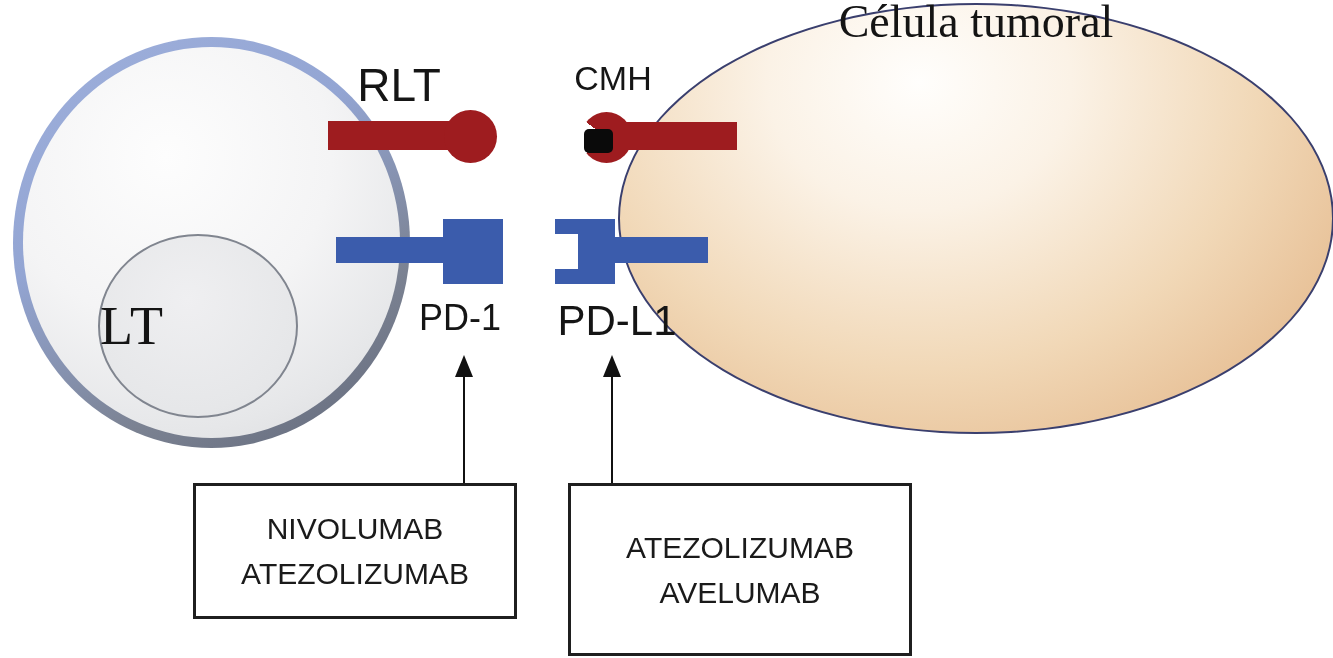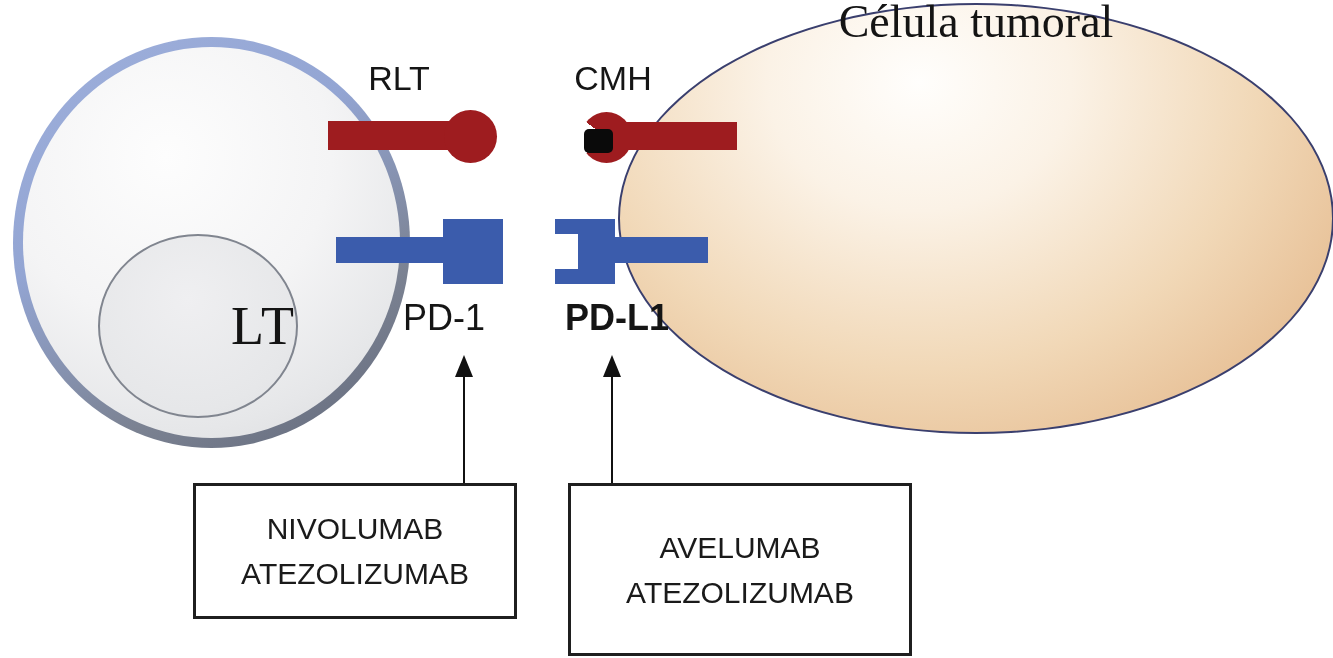--- a/index.html
+++ b/index.html
@@ -19,21 +19,21 @@
     background:linear-gradient(150deg,#9FB0DC 0%,#93A5D3 38%,#7B8292 72%,#61687A 100%);
   }
   .tcell-body{
     position:absolute;inset:10px;border-radius:50%;
     background:radial-gradient(circle at 38% 28%,#FDFDFD 0%,#F4F4F5 45%,#E6E7E9 75%,#D7D8DB 100%);
   }
   .nucleus{
     left:98px;top:234px;width:196px;height:180px;border-radius:50%;
     background:radial-gradient(circle at 45% 35%,#EFEFF1 0%,#E6E7E9 70%,#DFE0E3 100%);
     border:2px solid #80858F;
-    display:flex;align-items:center;justify-content:flex-end;
+    display:flex;align-items:center;justify-content:flex-start;
   }
   .lt-label{
     font-family:"Liberation Serif", serif;
     font-size:54px;color:#141414;letter-spacing:2px;
   }
 
   
   .tumor{
     left:618px;top:3px;width:712px;height:427px;border-radius:50%;
     background:radial-gradient(ellipse at 42% 18%,#FFFEFC 0%,#FBF2E6 26%,#F1D8B7 58%,#E6BD92 85%,#E0AF81 100%);
@@ -64,24 +64,24 @@
 
   .pdl1-bar{left:606px;top:237px;width:102px;height:26px;}
   .pdl1-vert{left:578px;top:219px;width:37px;height:65px;}
   .pdl1-tab-top{left:555px;top:219px;width:26px;height:15px;}
   .pdl1-tab-bottom{left:555px;top:269px;width:26px;height:15px;}
 
   
   .rcpt-label{
     color:#151515;text-align:center;line-height:1.1;
   }
-  .lbl-rlt{left:335px;top:60px;width:128px;font-size:34px;}
+  .lbl-rlt{left:335px;top:60px;width:128px;font-size:46px;}
   .lbl-cmh{left:549px;top:60px;width:128px;font-size:34px;}
-  .lbl-pd1{left:384px;top:298px;width:120px;font-size:36px;}
-  .lbl-pdl1{left:557px;top:298px;width:120px;font-size:36px;font-weight:bold;}
+  .lbl-pd1{left:400px;top:298px;width:120px;font-size:36px;}
+  .lbl-pdl1{left:557px;top:298px;width:120px;font-size:42px;}
 
   
   .arrow-line{width:2px;background:#111111;}
   .arrow-head{
     width:0;height:0;
     border-left:9px solid transparent;
     border-right:9px solid transparent;
     border-bottom:22px solid #111111;
   }
   .arrow-left-line{left:463px;top:374px;height:109px;}
@@ -138,17 +138,17 @@
   <div class="abs arrow-line arrow-left-line"></div>
   <div class="abs arrow-head arrow-right-head"></div>
   <div class="abs arrow-line arrow-right-line"></div>
 
   <div class="abs drug-box box-left">
     <div>NIVOLUMAB</div>
     <div>ATEZOLIZUMAB</div>
   </div>
 
   <div class="abs drug-box box-right">
+    <div>ATEZOLIZUMAB</div>
     <div>AVELUMAB</div>
-    <div>ATEZOLIZUMAB</div>
   </div>
 
 </div>
 
 </body></html>

